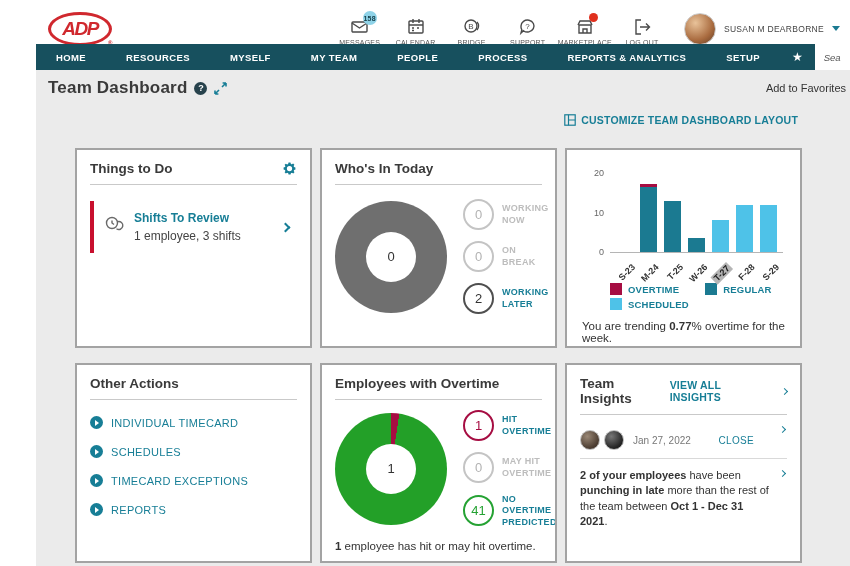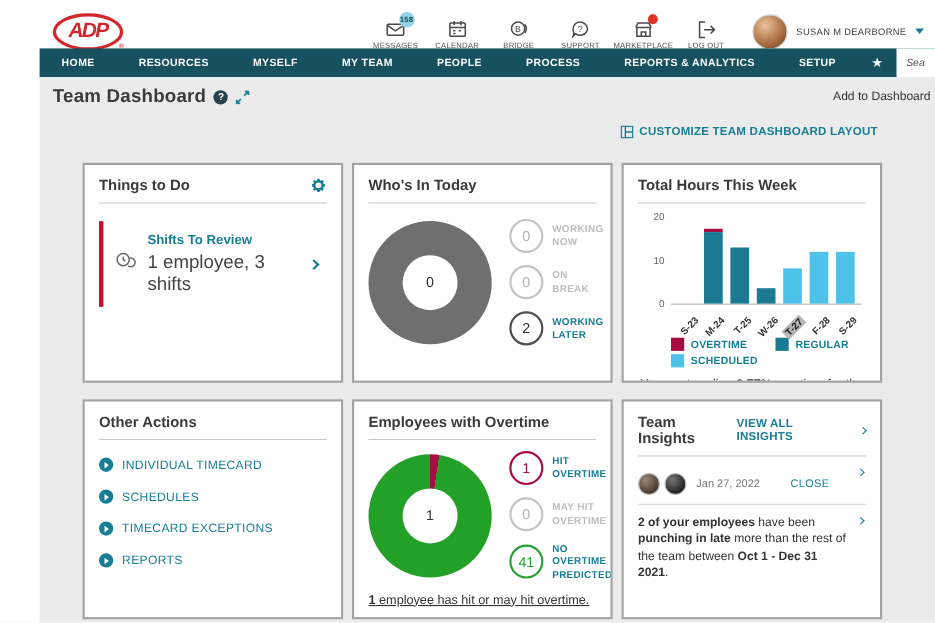--- a/index.html
+++ b/index.html
@@ -61,40 +61,40 @@
   
   .chev { display:inline-block; width:7px; height:7px; border-style:solid; border-color:#177e96;
     border-width:2px 2px 0 0; transform:rotate(45deg); }
   .chev.sm { width:5px; height:5px; border-width:1.6px 1.6px 0 0; }
   
   .todo-item { margin-top:16px; display:flex; align-items:center; border-left:4px solid #c8102e;
     padding:10px 4px 10px 10px; cursor:pointer; }
   .todo-icon svg { width:20px; height:20px; stroke:#6a6a6a; fill:none; stroke-width:1.4; }
   .todo-text { margin-left:10px; }
   .todo-title { font-size:12px; font-weight:bold; color:#177e96; }
-  .todo-sub { font-size:17px; color:#444; margin-top:4px; }
+  .todo-sub { font-size:12px; color:#444; margin-top:4px; }
   .todo-chev { margin-left:auto; margin-right:4px; }
   
   .donut-body { display:flex; align-items:center; margin-top:14px; }
   .donut { width:112px; height:112px; border-radius:50%; position:relative; flex:none; }
   .donut-hole { position:absolute; left:50%; top:50%; transform:translate(-50%,-50%);
     width:50px; height:50px; border-radius:50%; background:#fff;
     display:flex; align-items:center; justify-content:center; font-size:13px; color:#333; }
   .statuses { margin-left:16px; display:flex; flex-direction:column; gap:11px; }
   .status { display:flex; align-items:center; gap:8px; }
   .scircle { width:31px; height:31px; border-radius:50%; border:2px solid #c4c4c4; flex:none;
     display:flex; align-items:center; justify-content:center; font-size:13px; color:#b3b3b3; }
   .slabel { font-size:9px; font-weight:bold; letter-spacing:.3px; color:#bdbdbd; max-width:88px; line-height:1.25;}
   .status.active .scircle { border-color:#4f4f4f; color:#333; }
   .status.active .slabel { color:#177e96; }
   .status.crimson .scircle { border-color:#a60d42; color:#a60d42; }
   .status.crimson .slabel { color:#177e96; }
   .status.green .scircle { border-color:#25a233; color:#25a233; }
   .status.green .slabel { color:#177e96; }
-  .card-footnote { font-size:11.5px; color:#333; margin-top:12px;text-decoration:underline; }
+  .card-footnote { font-size:11.5px; color:#333; margin-top:12px; }
   
   .chart-area { margin:12px 4px 0 30px; position:relative; }
   .plot { height:80px; border-bottom:1px solid #b5b5b5; display:flex;
     justify-content:space-between; align-items:flex-end; padding:0 6px; position:relative; }
   .ytick { position:absolute; left:-26px; width:20px; text-align:right; font-size:9px; color:#666; }
   .bar-col { width:17px; height:100%; display:flex; flex-direction:column; justify-content:flex-end; }
   .bar-seg { width:100%; }
   .xlabels { display:flex; justify-content:space-between; padding:0 6px; height:26px; }
   .xlab-cell { width:17px; position:relative; }
   .xlab { position:absolute; right:3px; top:9px; transform:rotate(-45deg); transform-origin:right top;
@@ -211,21 +211,21 @@
 
   <div class="title-row">
     <span class="page-title">Team Dashboard</span>
     <span class="help-circle">?</span>
     <span class="expand-icon">
       <svg width="13" height="13" viewBox="0 0 13 13" fill="none" stroke="#177e96" stroke-width="1.6">
         <path d="M8 5L12 1M12 1h-3.4M12 1v3.4"></path>
           <path d="M5 8L1 12M1 12h3.4M1 12V8.6"></path>
       </svg>
     </span>
-    <span class="favorites">Add to Dashboard</span>
+    <span class="favorites">Add to Favorites</span>
   </div>
 
   <div class="customize-row">
     <span class="customize-link">
       <span class="grid-icon">
         <svg width="12" height="12" viewBox="0 0 12 12" fill="none" stroke="#177e96" stroke-width="1.2">
           <rect x="0.8" y="0.8" width="10.4" height="10.4"></rect>
             <path d="M4.5 0.8v10.4M4.5 6h6.7"></path>
         </svg>
       </span>
@@ -278,23 +278,20 @@
           </div>
           <div class="status active">
             <span class="scircle">2</span>
             <span class="slabel">WORKING LATER</span>
           </div>
         </div>
       </div>
     </div>
 
     <div class="card">
-      <div class="card-head">
-        <span class="card-title">Total Hours This Week</span>
-      </div>
       <div class="chart-area">
         <div class="plot" id="bar-plot">
             <span class="ytick" style="top: calc(100% - 5px);">0</span>
             <span class="ytick" style="top: calc(50% - 5px);">10</span>
             <span class="ytick" style="top: calc(0% - 5px);">20</span>
             <div class="bar-col"></div>
             <div class="bar-col">
               <div class="bar-seg" style="height: 3.5%; background: rgb(166, 13, 66);"></div>
               <div class="bar-seg" style="height: 82.5%; background: rgb(27, 122, 145);"></div>
             </div>

